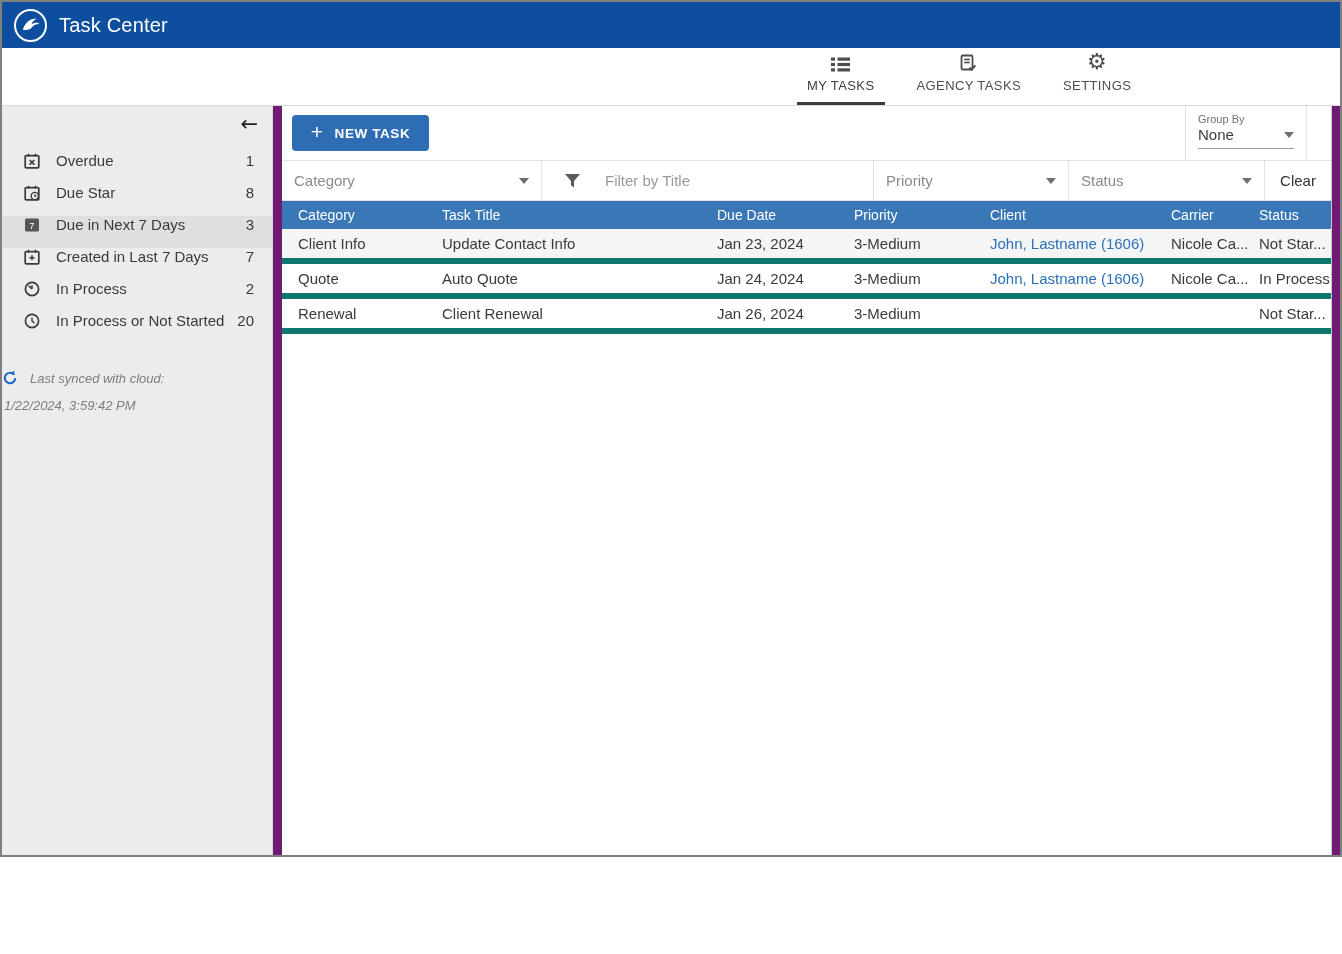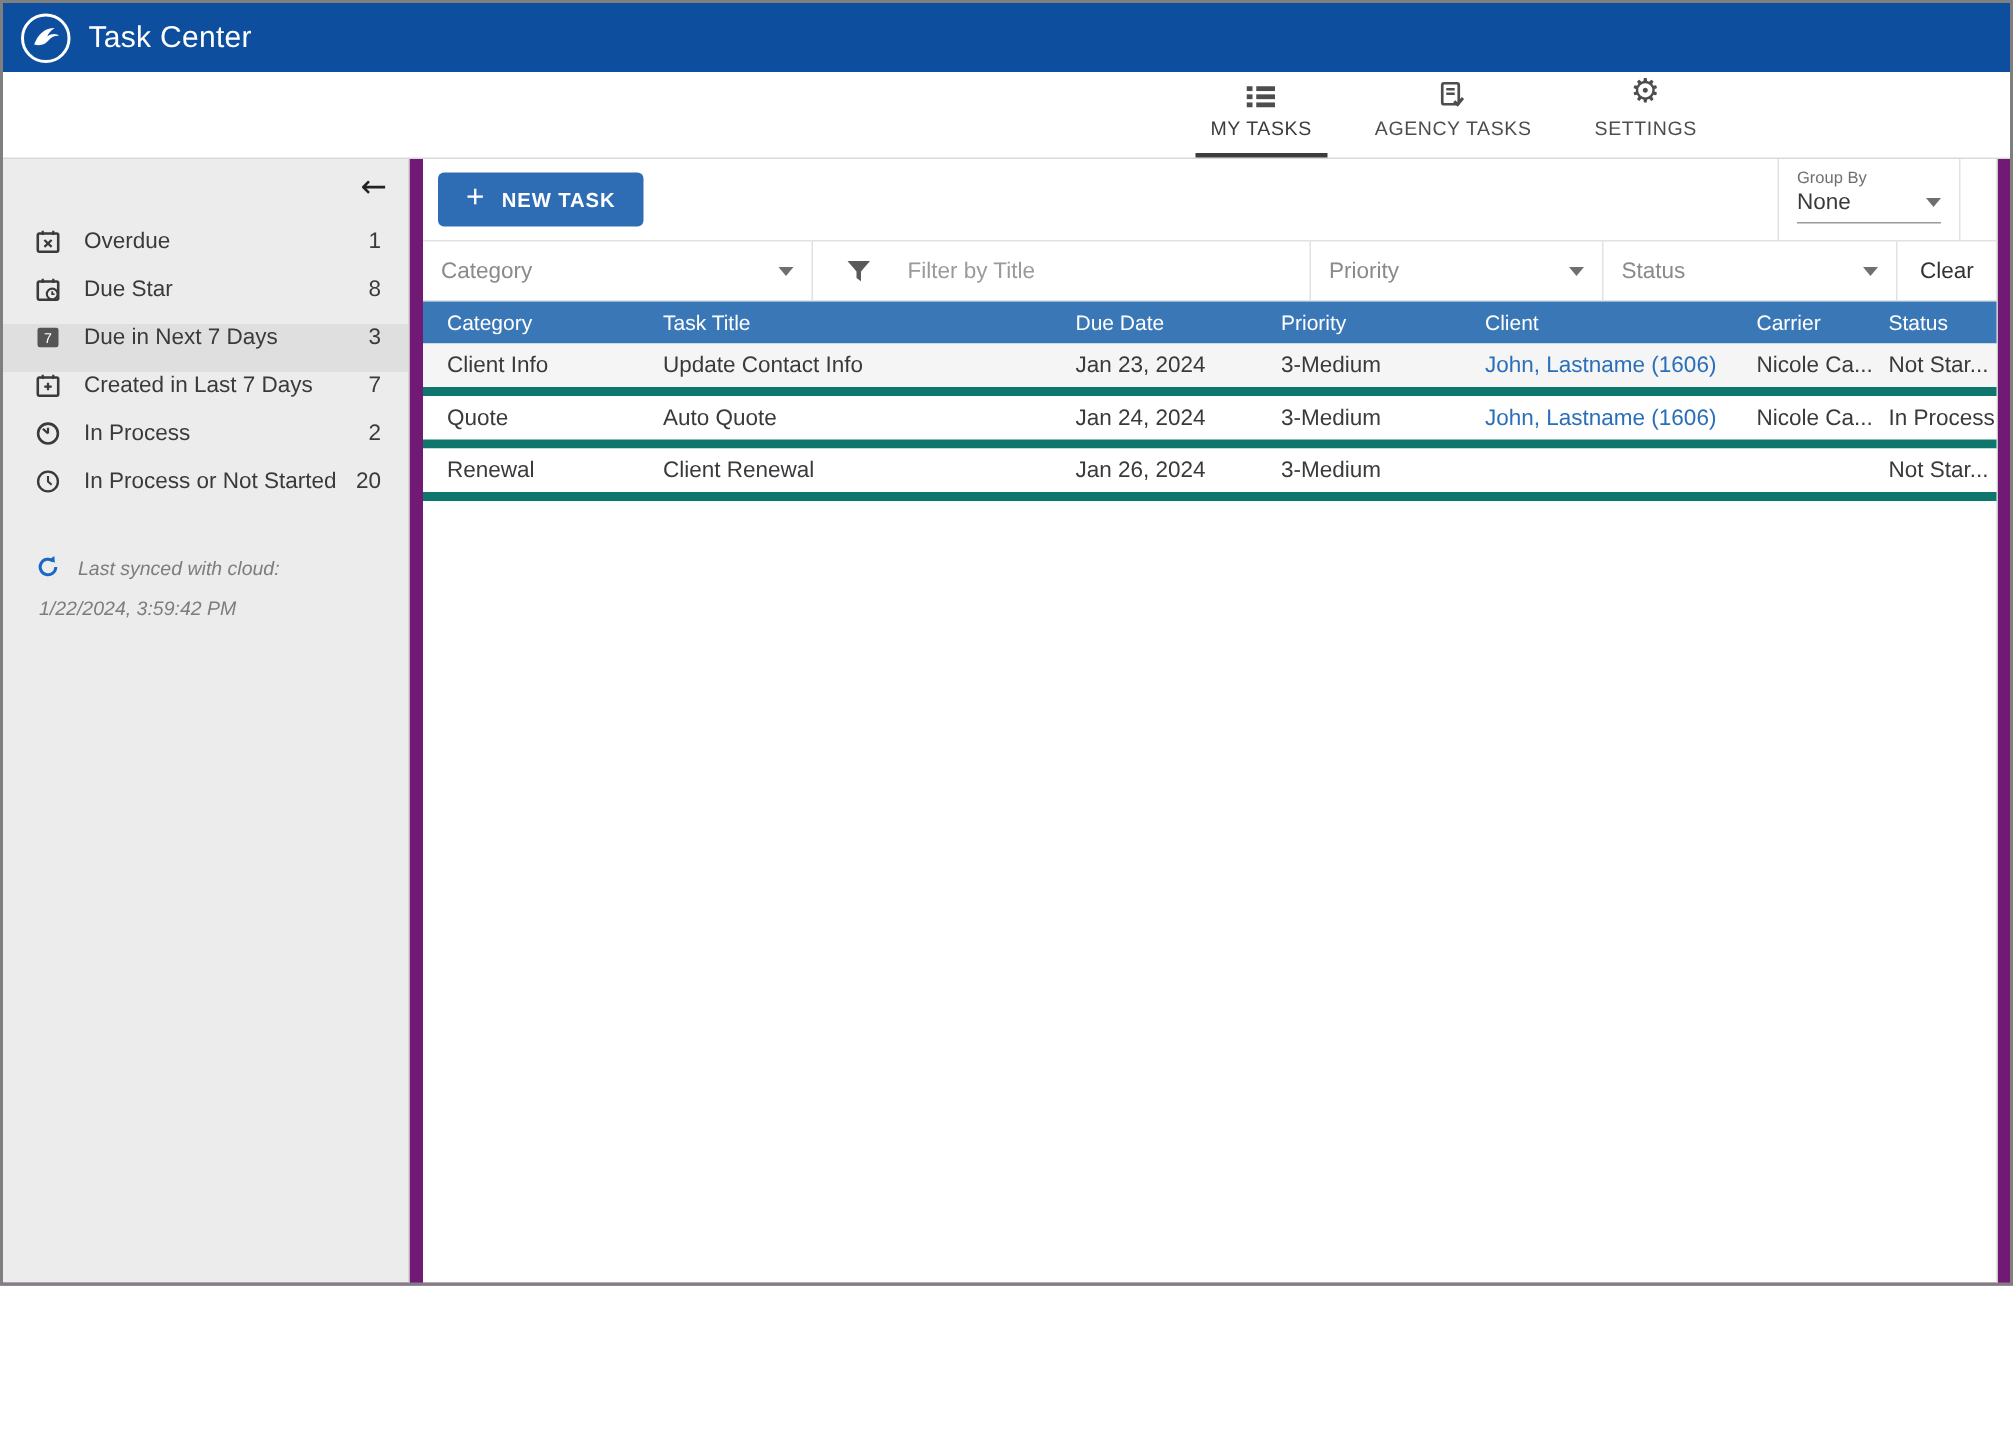--- a/index.html
+++ b/index.html
@@ -69,21 +69,21 @@
   }
   .nav { margin-top: 46px; }
   .nav-item {
     height: 32px; display: flex; align-items: flex-start;
     padding: 0 18px 0 22px;
     font-size: 15px; color: #3a3a3a; cursor: pointer;
   }
   .nav-item.selected { background: #dfdfdf; }
   .nav-item .nicon { width: 17px; height: 17px; margin-right: 15px; flex: 0 0 17px; display:flex; align-items:center; }
   .nav-item .count { margin-left: auto; }
-  .sync { margin-top: 26px; padding-left: 22px; color: #7d7d7d; font-style: italic; font-size: 13px; }
+  .sync { margin-top: 26px; color: #7d7d7d; font-style: italic; font-size: 13px; }
   .sync-row { display: flex; align-items: center; gap: 12px; }
   .sync-time { margin-top: 12px; padding-left: 2px; }
   
   .main {
     flex: 1; background: #fff;
     margin-left: 9px; margin-right: 8px;
     border-right: 1px solid #c9c9c9;
     display: flex; flex-direction: column; min-width: 0;
   }
   .toolbar { height: 54px; flex: 0 0 54px; position: relative; display: flex; align-items: center; }

